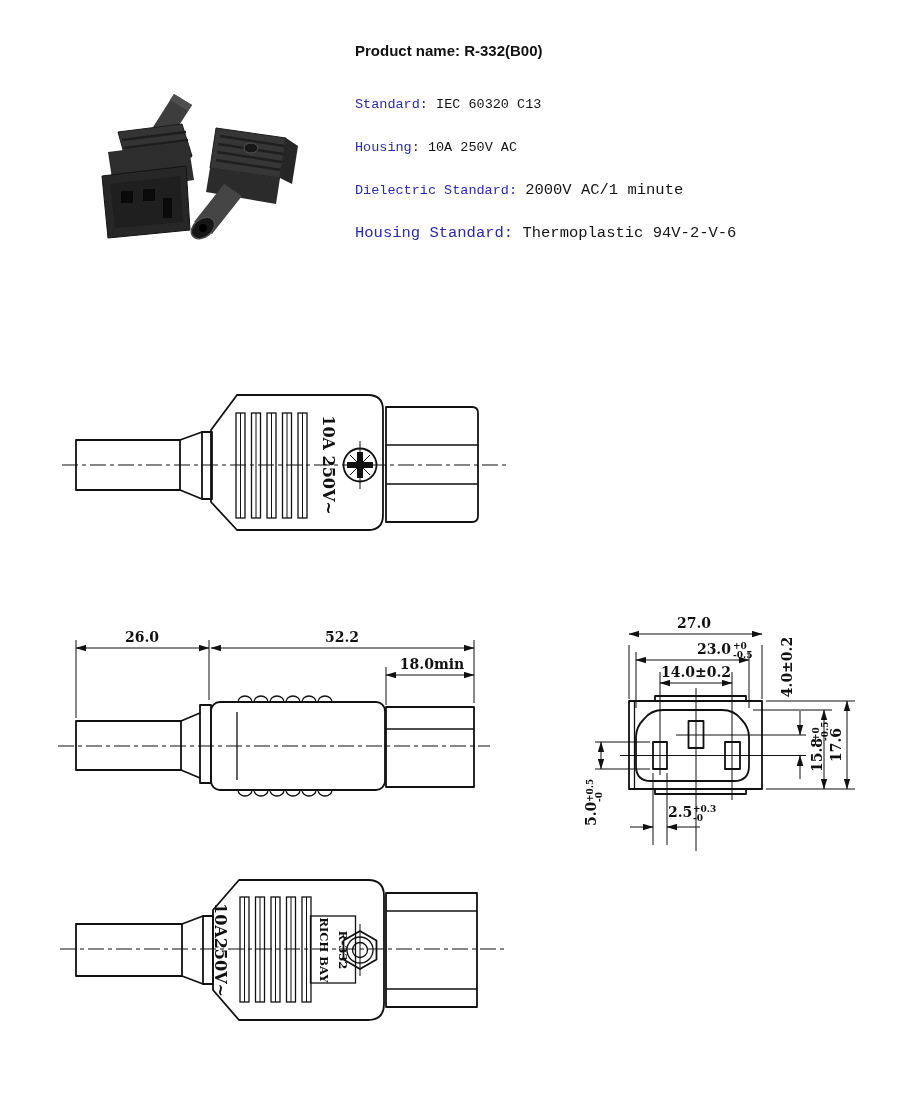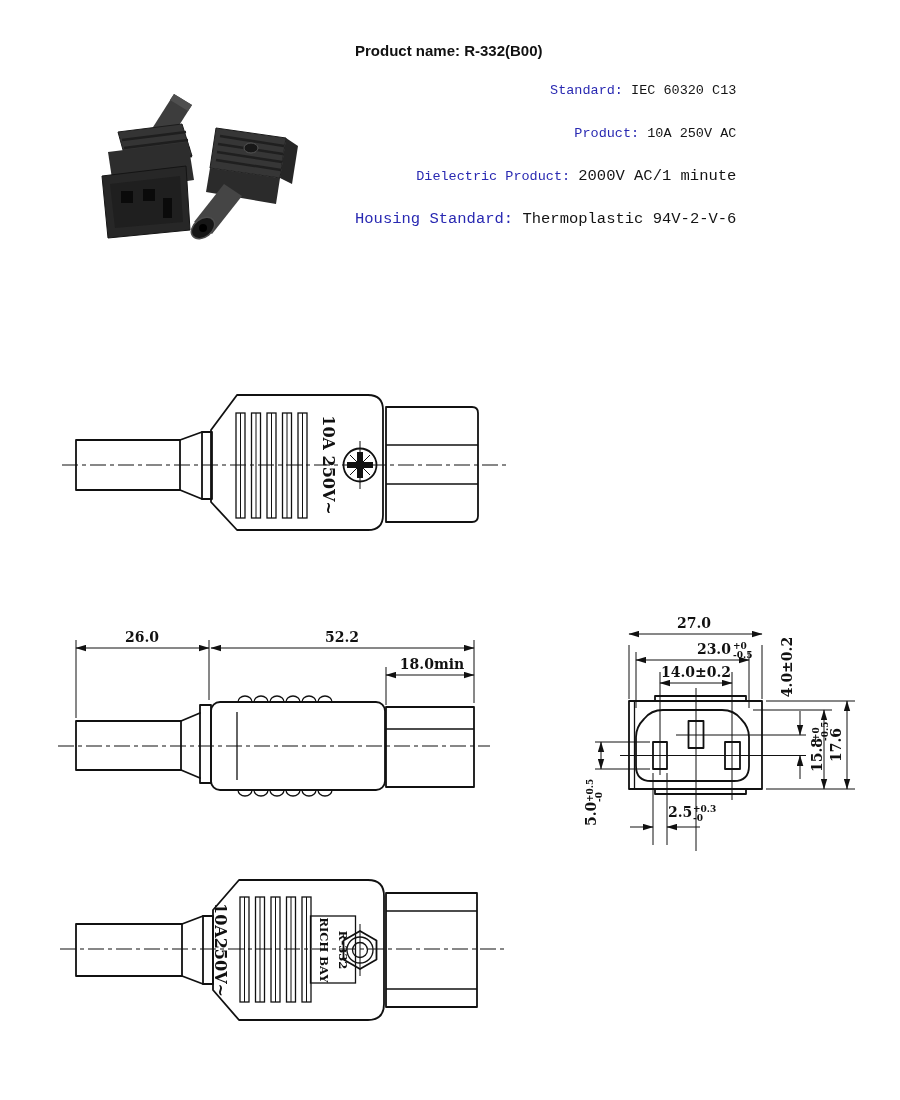--- a/index.html
+++ b/index.html
@@ -1,21 +1,21 @@
 <!DOCTYPE html>
 <html><head>
 <meta charset="utf-8">
 <style>
   html,body{margin:0;padding:0;background:#ffffff;}
   body{width:900px;height:1100px;position:relative;overflow:hidden;
        font-family:"Liberation Sans",sans-serif;color:#1a1a1a;}
   .abs{position:absolute;}
   
   #page-title{left:355px;top:42px;font-size:15px;font-weight:bold;color:#111;}
-  #spec-list{left:355px;top:82px;text-align:right;}
+  #spec-list{left:355px;top:96px;}
   .spec-line{font-family:"Liberation Mono",monospace;font-size:13.5px;
              margin:0 0 26px 0;white-space:nowrap;line-height:17px;}
   .spec-label{color:#2929b2;}
   .spec-value{color:#141414;}
   .sz-l{font-size:15.5px;}
   
   svg text{font-family:"DejaVu Serif",serif;}
   .ol{stroke:#111;stroke-width:1.8;fill:none;stroke-linejoin:round;stroke-linecap:round;}
   .ml{stroke:#111;stroke-width:1.3;fill:none;}
   .tl{stroke:#111;stroke-width:1;fill:none;}
@@ -66,25 +66,25 @@
 </svg>
 
 <div class="abs" id="page-title">Product name: R-332(B00)</div>
 
 <div class="abs" id="spec-list">
   <p class="spec-line">
     <span class="spec-label">Standard:</span>
     <span class="spec-value">IEC 60320 C13</span>
   </p>
   <p class="spec-line">
-    <span class="spec-label">Product:</span>
+    <span class="spec-label">Housing:</span>
     <span class="spec-value">10A 250V AC</span>
   </p>
   <p class="spec-line">
-    <span class="spec-label">Dielectric Product:</span>
+    <span class="spec-label">Dielectric Standard:</span>
     <span class="spec-value sz-l">2000V AC/1 minute</span>
   </p>
   <p class="spec-line sz-l">
     <span class="spec-label sz-l">Housing Standard:</span>
     <span class="spec-value sz-l">Thermoplastic 94V-2-V-6</span>
   </p>
 </div>
 
 <svg class="abs" style="left:55px;top:385px" width="460" height="160" viewBox="55 385 460 160">
   <defs>

